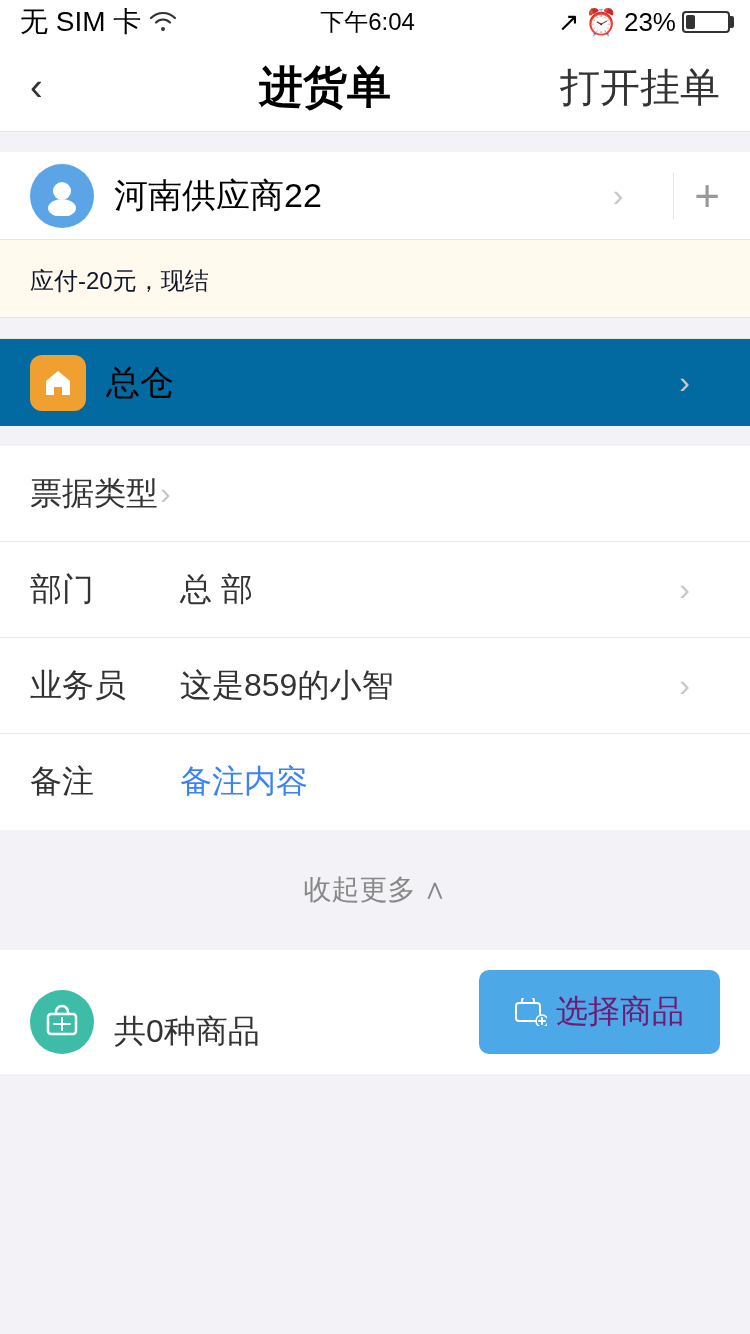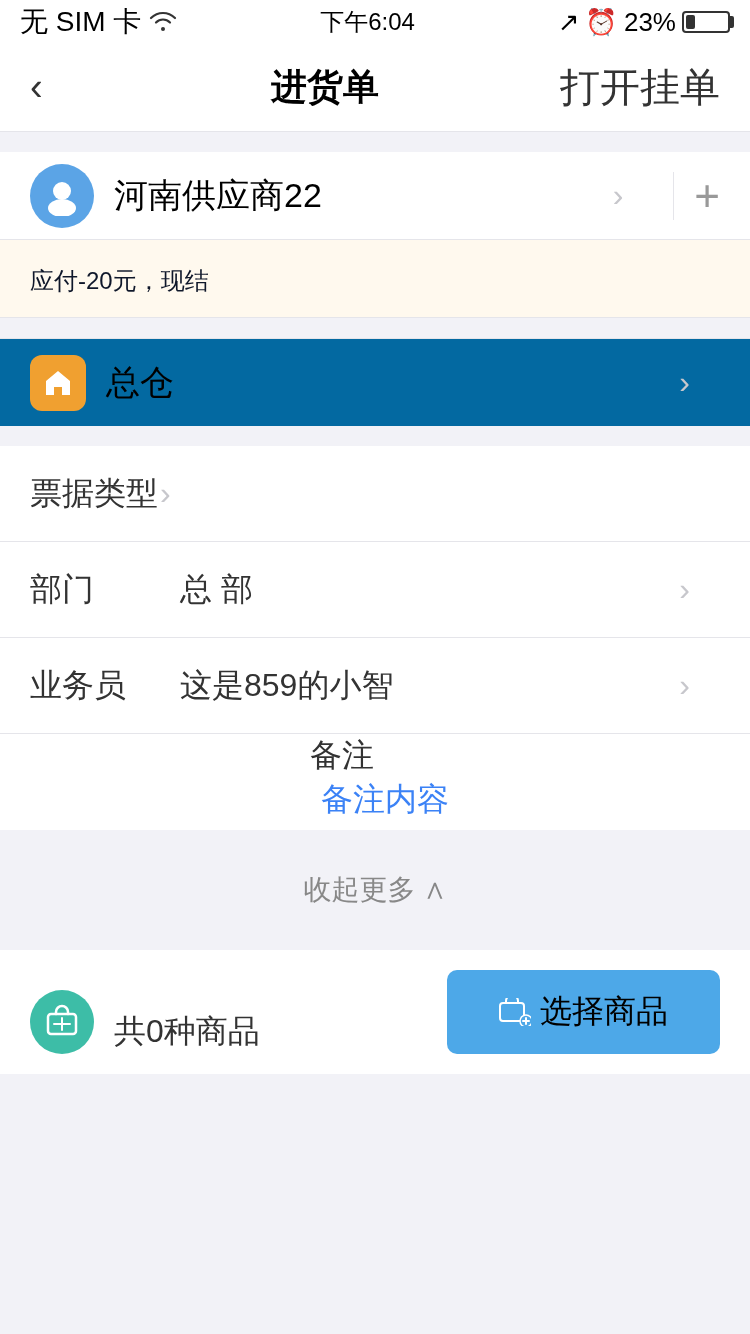--- a/index.html
+++ b/index.html
@@ -44,21 +44,21 @@
       padding: 0 30px;
       border-bottom: 1px solid #e5e5ea;
     }
     .nav-back {
       font-size: 38px;
       color: #333;
       cursor: pointer;
       width: 60px;
     }
     .nav-title {
-      font-size: 36px;
+      font-size: 44px;
       font-weight: 600;
       color: #000;
     }
     .nav-action {
       font-size: 40px;
       color: #333;
       cursor: pointer;
     }
 
     
@@ -158,21 +158,21 @@
       background: #fff;
       margin-top: 20px;
     }
     .form-row {
       display: flex;
       align-items: center;
       padding: 0 30px;
       height: 96px;
       border-bottom: 1px solid #e5e5ea;
     }
-    .form-row:last-child { border-bottom: none; flex-direction: column; }
+    .form-row:last-child { border-bottom: none; }
     .form-label {
       font-size: 32px;
       color: #333;
       width: 130px;
       flex-shrink: 0;
     }
     .form-value {
       flex: 1;
       font-size: 32px;
       color: #333;
@@ -216,24 +216,24 @@
       justify-content: center;
       flex-shrink: 0;
     }
     .product-count {
       flex: 1;
       font-size: 32px;
       color: #333;
     }
     .select-btn {
       background: #4da8e8;
-      color: #000000;
+      color: #701a75;
       border: none;
       border-radius: 10px;
-      padding: 20px 52px;
+      padding: 20px 36px;
       font-size: 32px;
       cursor: pointer;
       display: flex;
       align-items: center;
       gap: 9px;
       white-space: nowrap;
     }
 
     
     .gray-fill {

